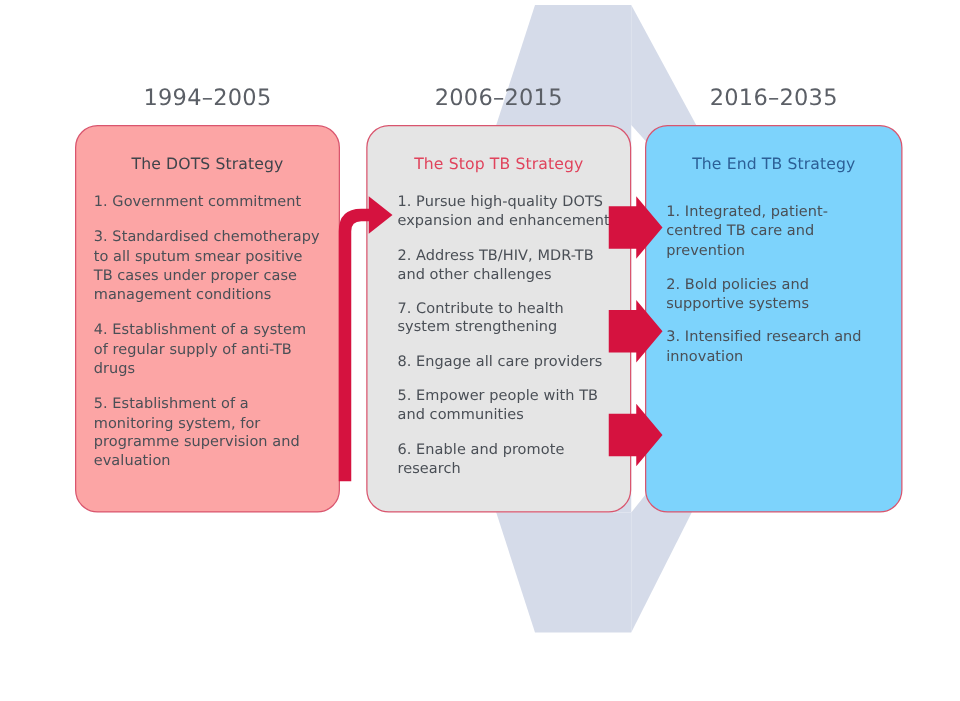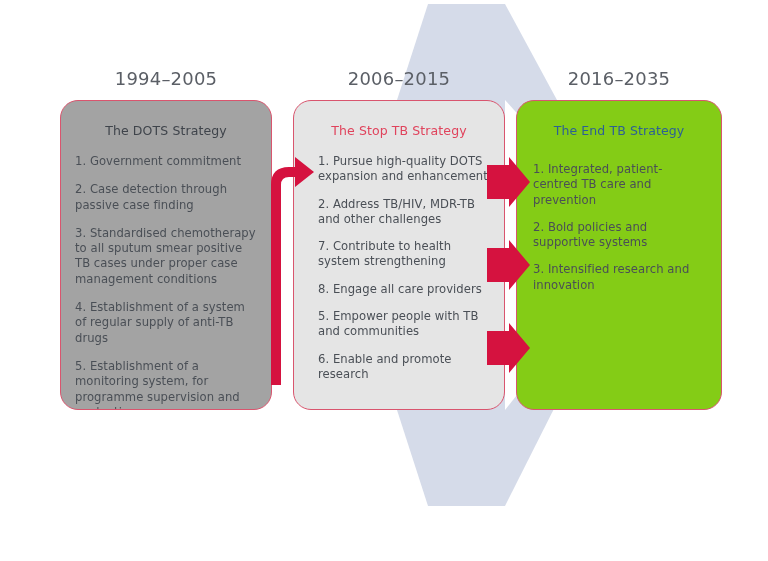--- a/index.html
+++ b/index.html
@@ -42,29 +42,29 @@
 
   .panel {
     position: absolute;
     border: 1.4px solid #d9556e;
     border-radius: 18px;
     box-sizing: border-box;
     overflow: hidden;
   }
   .panel-1 {
     left: 60px;  top: 100px; width: 212px; height: 310px;
-    background: #a3a3a3;
+    background: #fca5a5;
   }
   .panel-2 {
     left: 293px; top: 100px; width: 212px; height: 310px;
     background: #e5e5e5;
   }
   .panel-3 {
     left: 516px; top: 100px; width: 206px; height: 310px;
-    background: #84cc16;
+    background: #7dd3fc;
   }
   .panel-title {
     text-align: center;
     font-size: 12.5px;
     margin: 22px 10px 0 10px;
     letter-spacing: 0.1px;
   }
   .panel-1 .panel-title { color: #3f444b; }
   .panel-2 .panel-title { color: #e0435c; }
   .panel-3 .panel-title { color: #2c5f96; }
@@ -122,21 +122,20 @@
   </svg>
 
   <div class="year-label year-1">1994–2005</div>
   <div class="year-label year-2">2006–2015</div>
   <div class="year-label year-3">2016–2035</div>
 
   <div class="panel panel-1">
     <div class="panel-title">The DOTS Strategy</div>
     <ul class="panel-items">
       <li>1. Government commitment</li>
-      <li>2. Case detection through passive case finding</li>
       <li>3. Standardised chemotherapy to all sputum smear positive TB cases under proper case management conditions</li>
       <li>4. Establishment of a system of regular supply of anti-TB drugs</li>
       <li>5. Establishment of a monitoring system, for programme supervision and evaluation</li>
     </ul>
   </div>
 
   <div class="panel panel-2">
     <div class="panel-title">The Stop TB Strategy</div>
     <ul class="panel-items">
       <li>1. Pursue high-quality DOTS expansion and enhancement</li>

